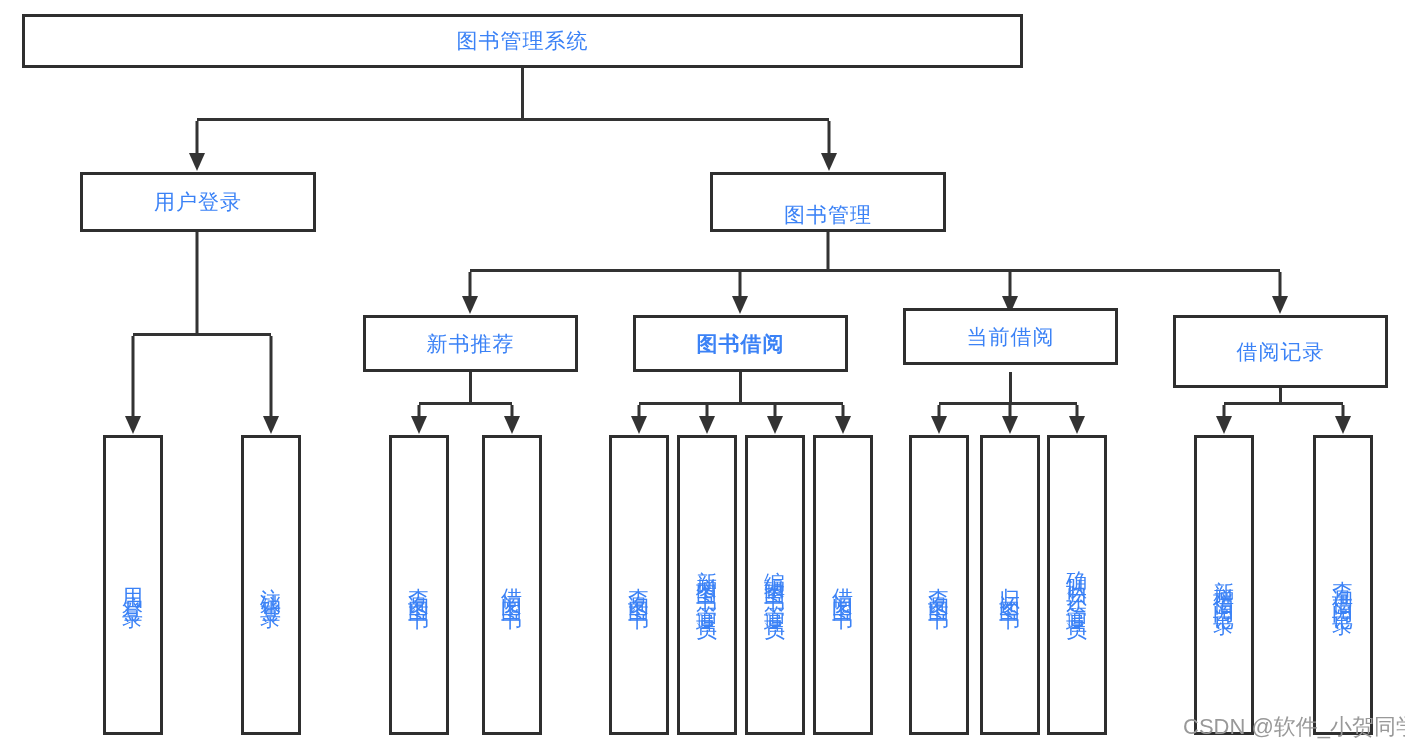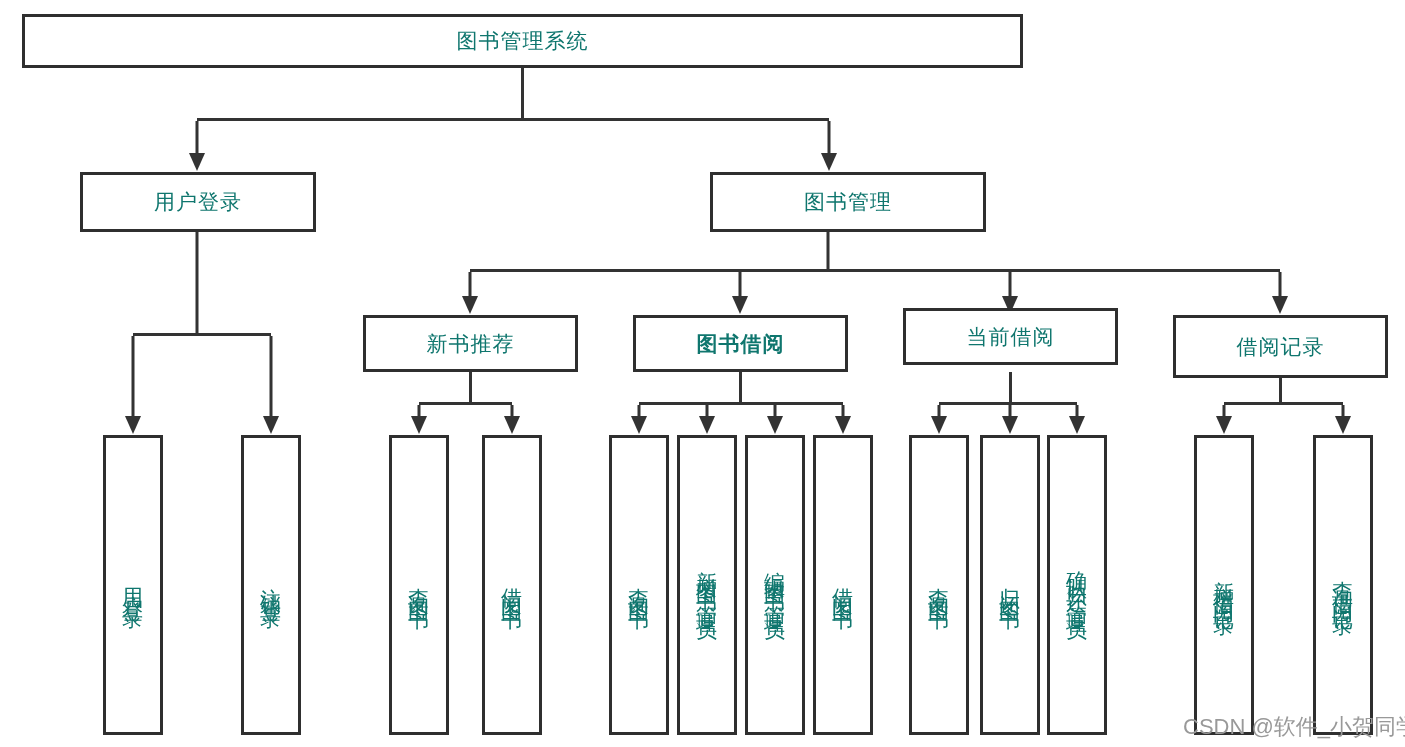--- a/index.html
+++ b/index.html
@@ -16,39 +16,39 @@
     left: 0; top: 0;
     width: 1405px; height: 747px;
   }
   .box {
     position: absolute;
     background: #ffffff;
     border: 3px solid #2f2f2f;
     display: flex;
     align-items: center;
     justify-content: center;
-    color: #0f766e;
+    color: #3b82f6;
     font-size: 21px;
     letter-spacing: 1px;
     box-sizing: border-box;
     z-index: 2;
   }
   .vbox span {
     writing-mode: vertical-rl;
     letter-spacing: 7px;
     line-height: 1;
   }
   
   .n-root   { left: 22px;  top: 14px;  width: 1001px; height: 54px; }
   .n-login  { left: 80px;  top: 172px; width: 236px;  height: 60px; }
-  .n-mgmt   { left: 710px; top: 172px; width: 276px;  height: 60px; }
+  .n-mgmt   { left: 710px; top: 172px; width: 236px;  height: 60px; align-items: flex-end; }
   .n-nbr    { left: 363px; top: 315px; width: 215px;  height: 57px; }
   .n-bb     { left: 633px; top: 315px; width: 215px;  height: 57px; font-weight: bold; }
   .n-cb     { left: 903px; top: 308px; width: 215px;  height: 57px; }
-  .n-br     { left: 1173px;top: 315px; width: 215px;  height: 63px; }
+  .n-br     { left: 1173px;top: 315px; width: 215px;  height: 73px; }
   .leaf     { top: 435px; width: 60px; height: 300px; }
   .l1  { left: 103px; }
   .l2  { left: 241px; }
   .l3  { left: 389px; }
   .l4  { left: 482px; }
   .l5  { left: 609px; }
   .l6  { left: 677px; }
   .l7  { left: 745px; }
   .l8  { left: 813px; }
   .l9  { left: 909px; }

